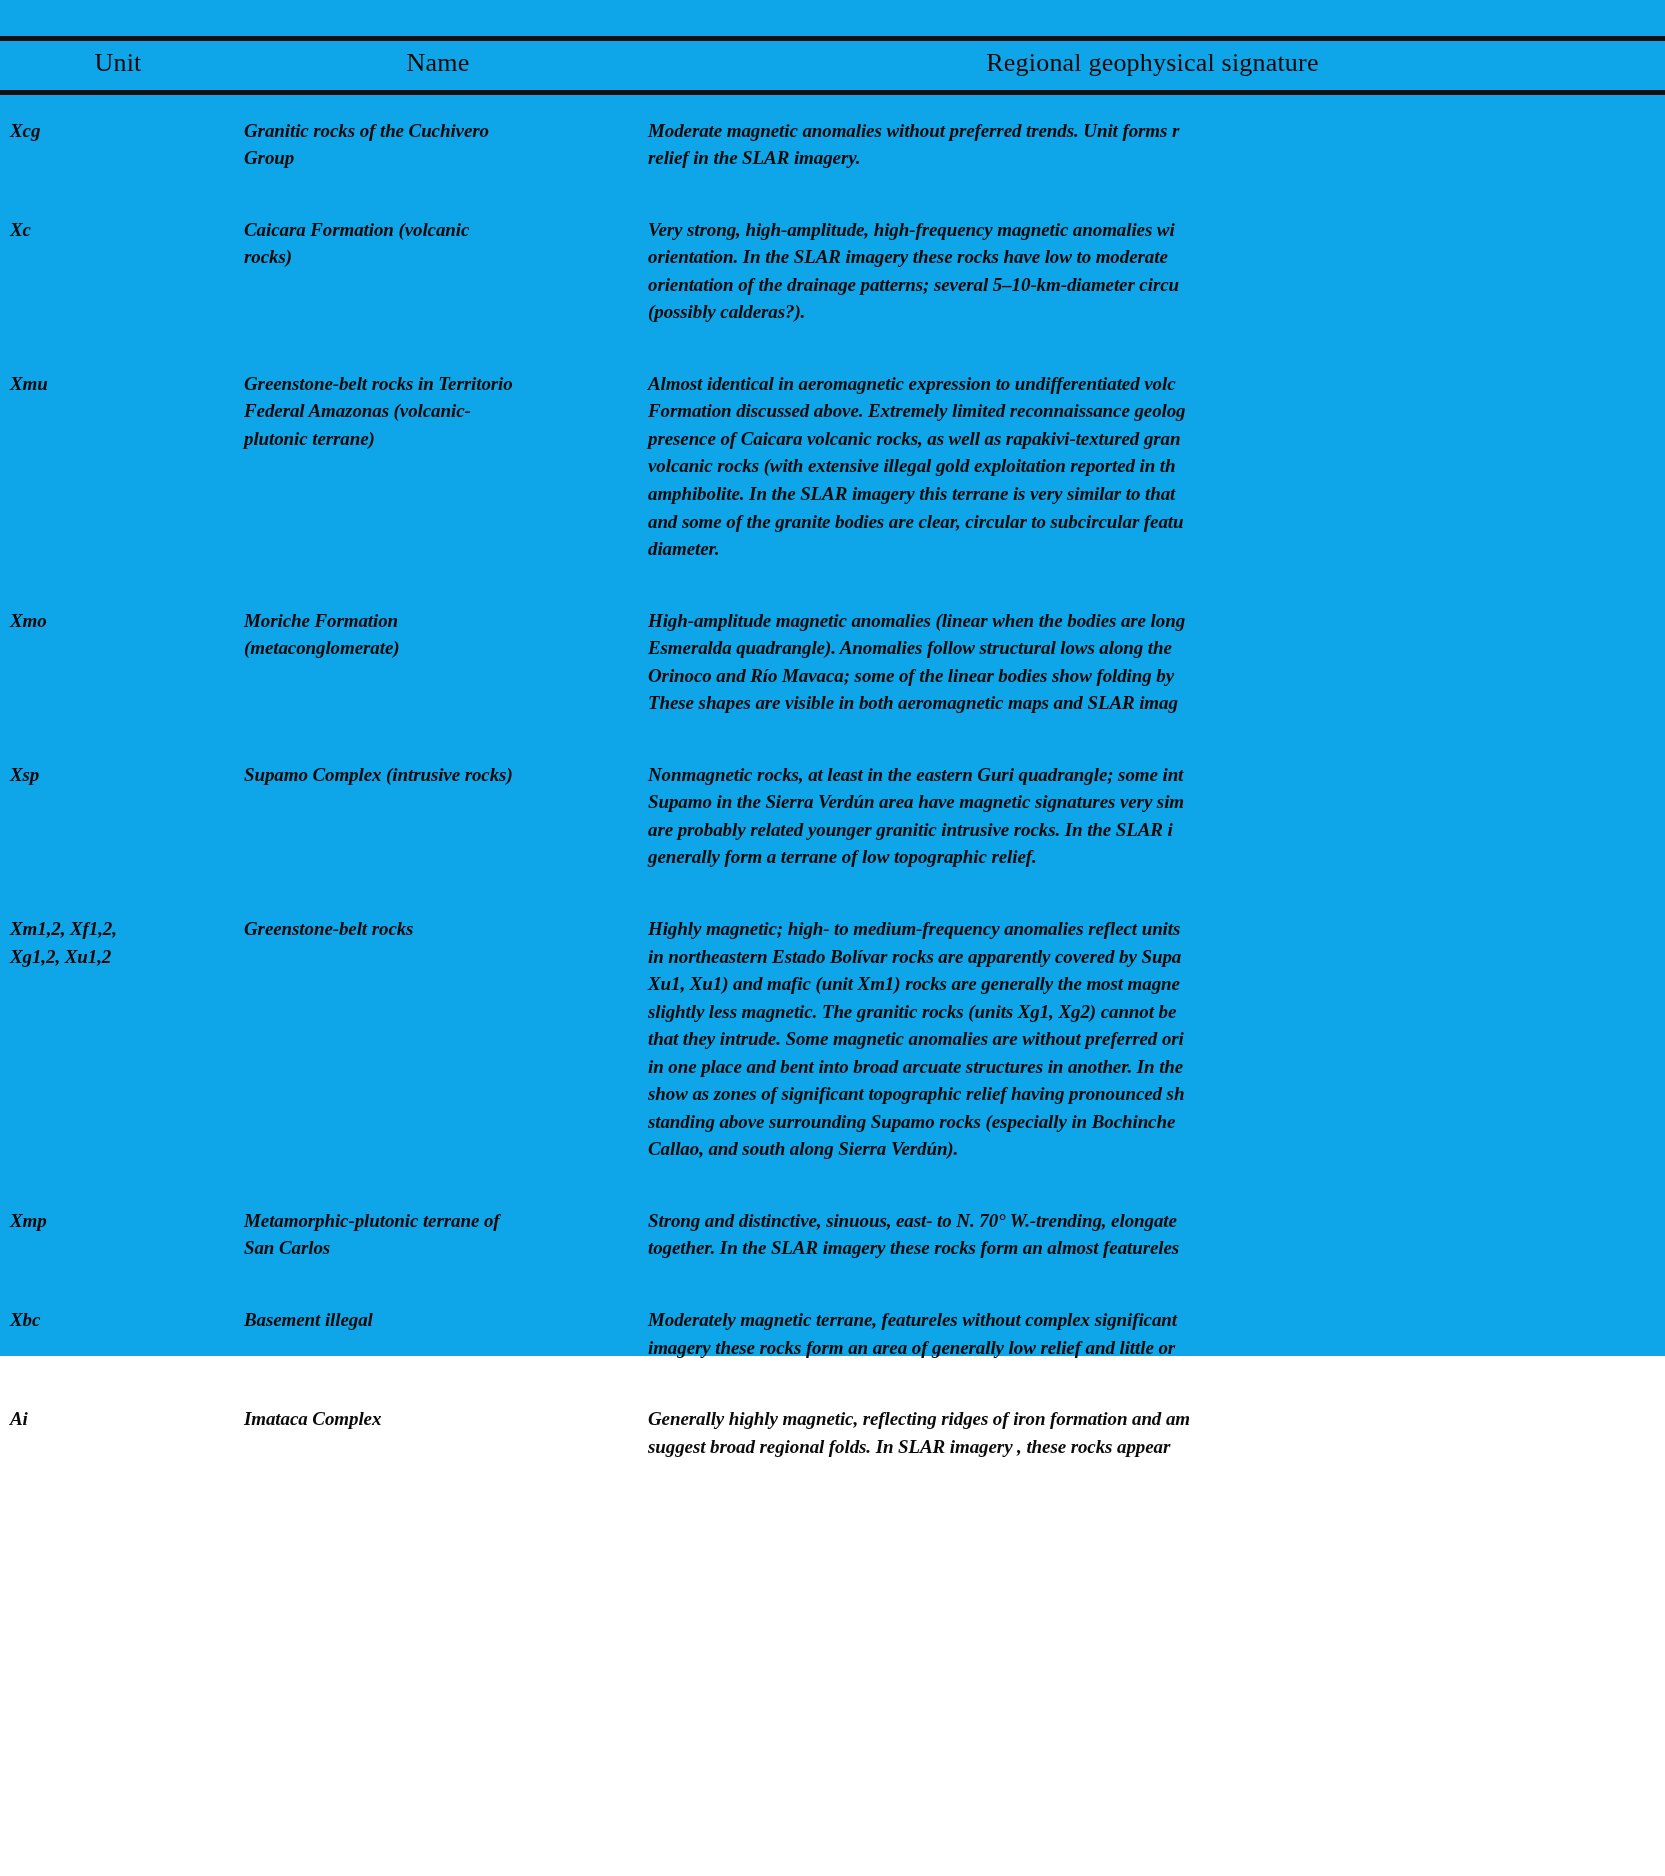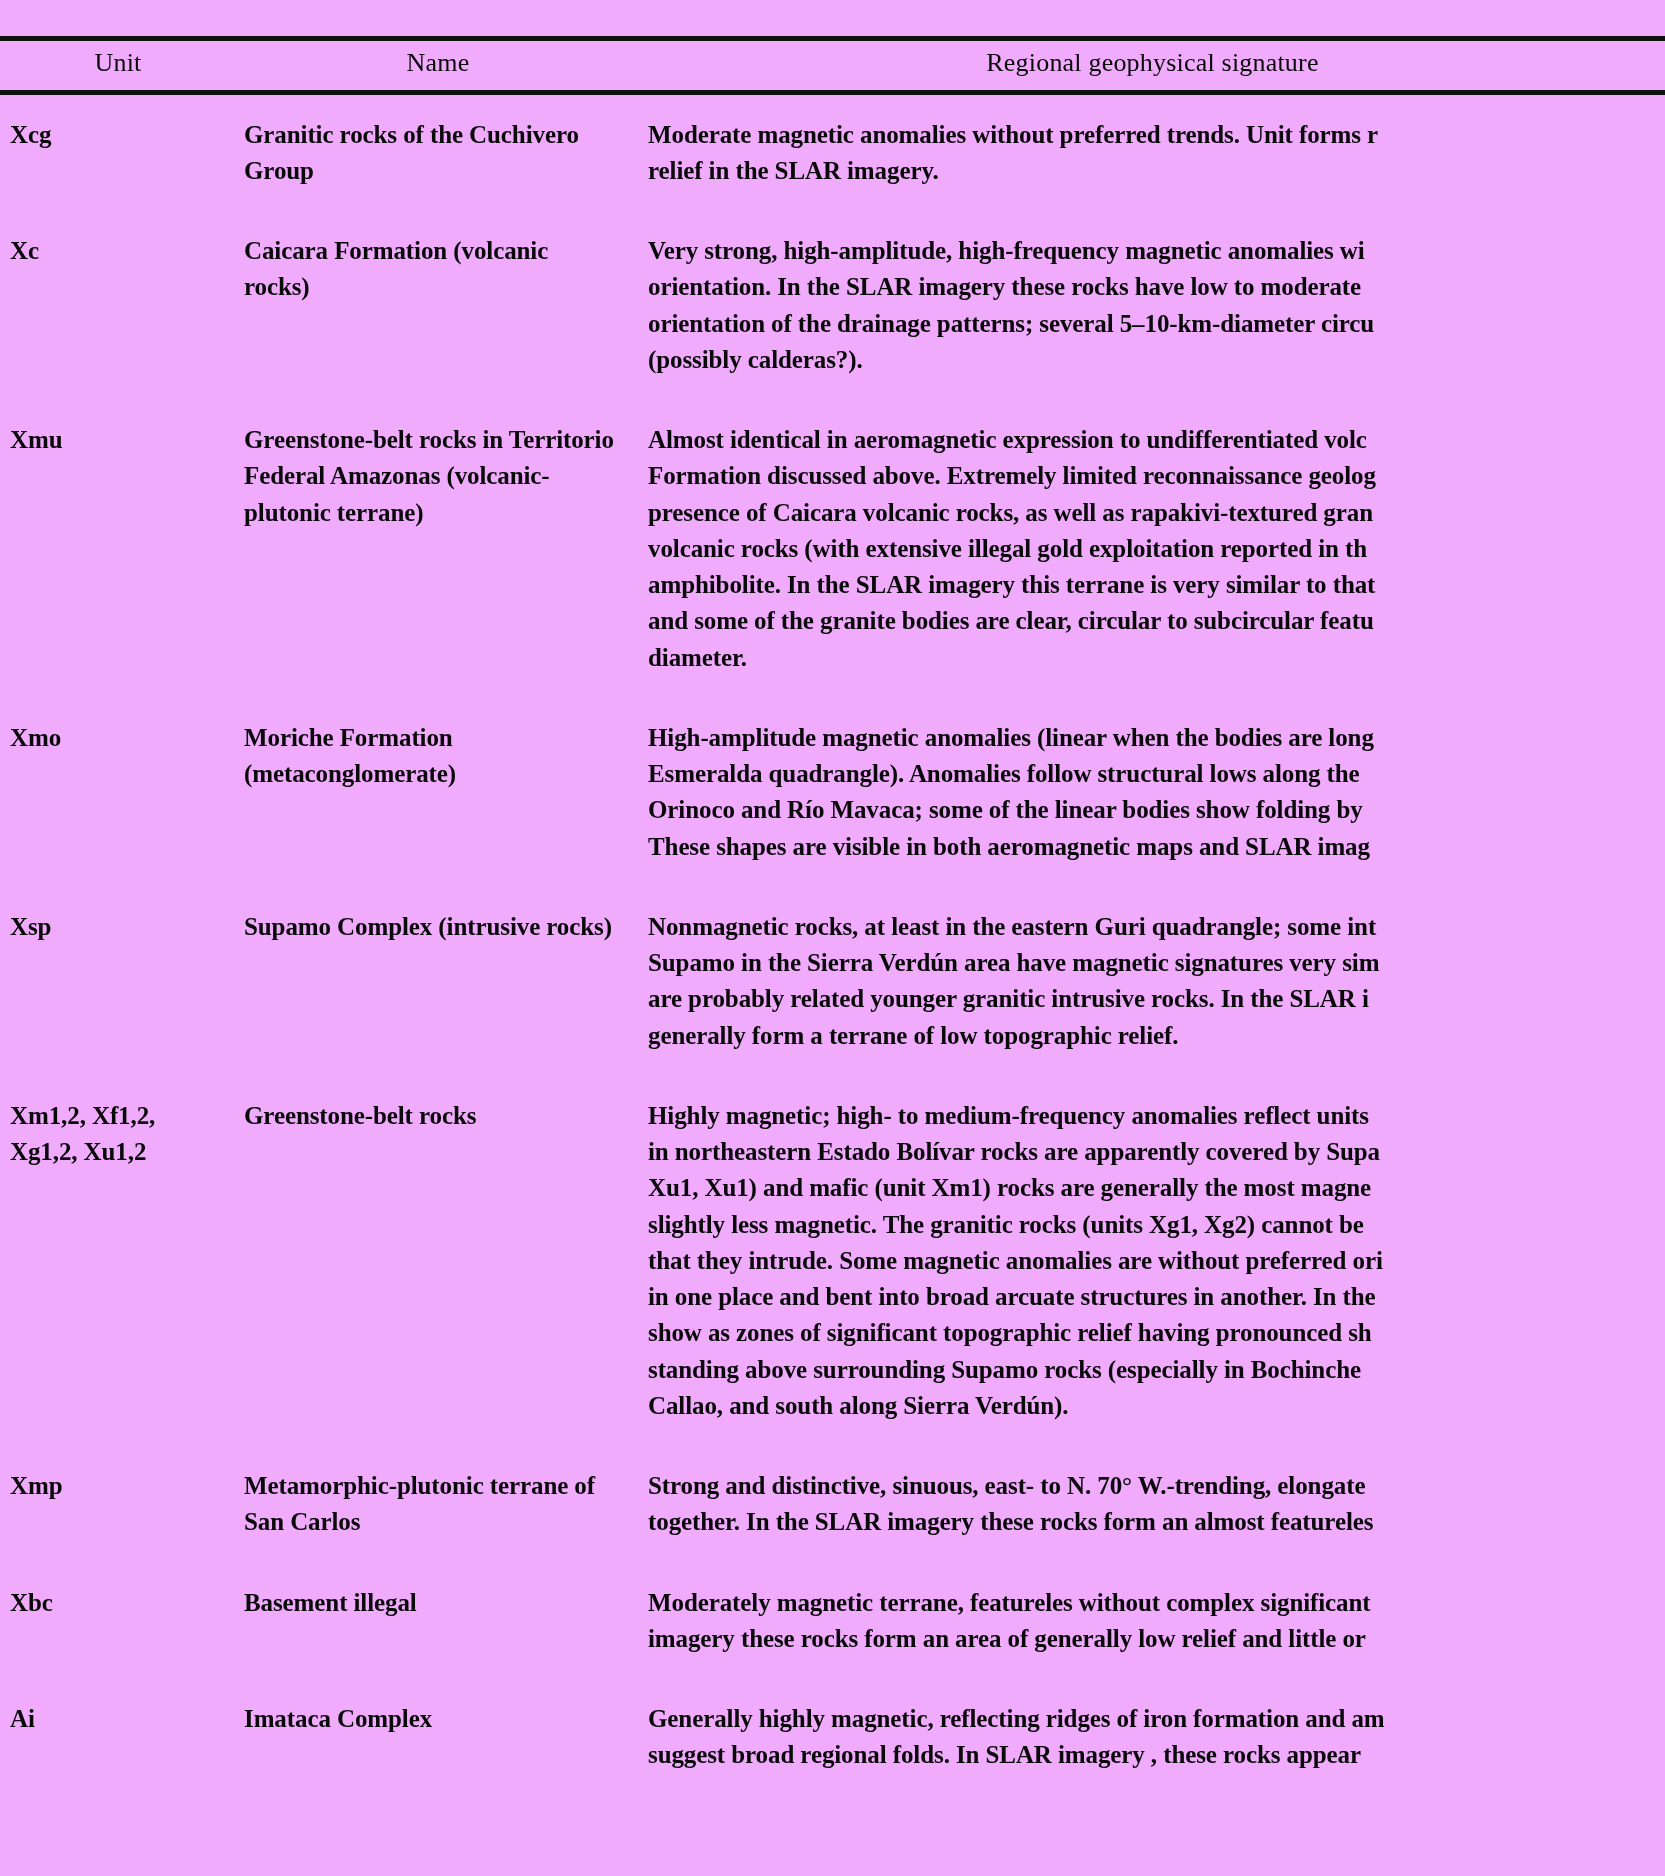--- a/index.html
+++ b/index.html
@@ -10,22 +10,22 @@
   body {
     width: 1665px;
     height: 1876px;
     overflow: hidden;
     font-family: "Liberation Serif", "DejaVu Serif", serif;
     color: #0a0a0a;
   }
   .page {
     position: relative;
     width: 1665px;
-    height: 1876px;
-    background: #f0abfc;
+    height: 1356px;
+    background: #0ea5e9;
     box-sizing: border-box;
   }
   .table-wrap {
     position: absolute;
     left: 0;
     top: 0;
     width: 1665px;
   }
   .rule {
     height: 0;
@@ -50,27 +50,28 @@
     padding: 6px 0 10px 0;
     vertical-align: bottom;
     letter-spacing: 0.2px;
   }
   th.h-unit { text-align: center; padding-left: 0; }
   th.h-name { text-align: center; }
   th.h-sig  { text-align: center; padding-right: 0; }
 
   tbody td {
     vertical-align: top;
-    font-size: 25px;
+    font-size: 19px;
     line-height: 1.45;
     font-weight: bold;
     padding-top: 22px;
     padding-bottom: 22px;
     white-space: pre-line;
     letter-spacing: -0.1px;
+    font-style: italic;
   }
   td.unit {
     padding-left: 10px;
     padding-right: 6px;
   }
   td.name {
     padding-left: 8px;
     padding-right: 10px;
   }
   td.sig {

